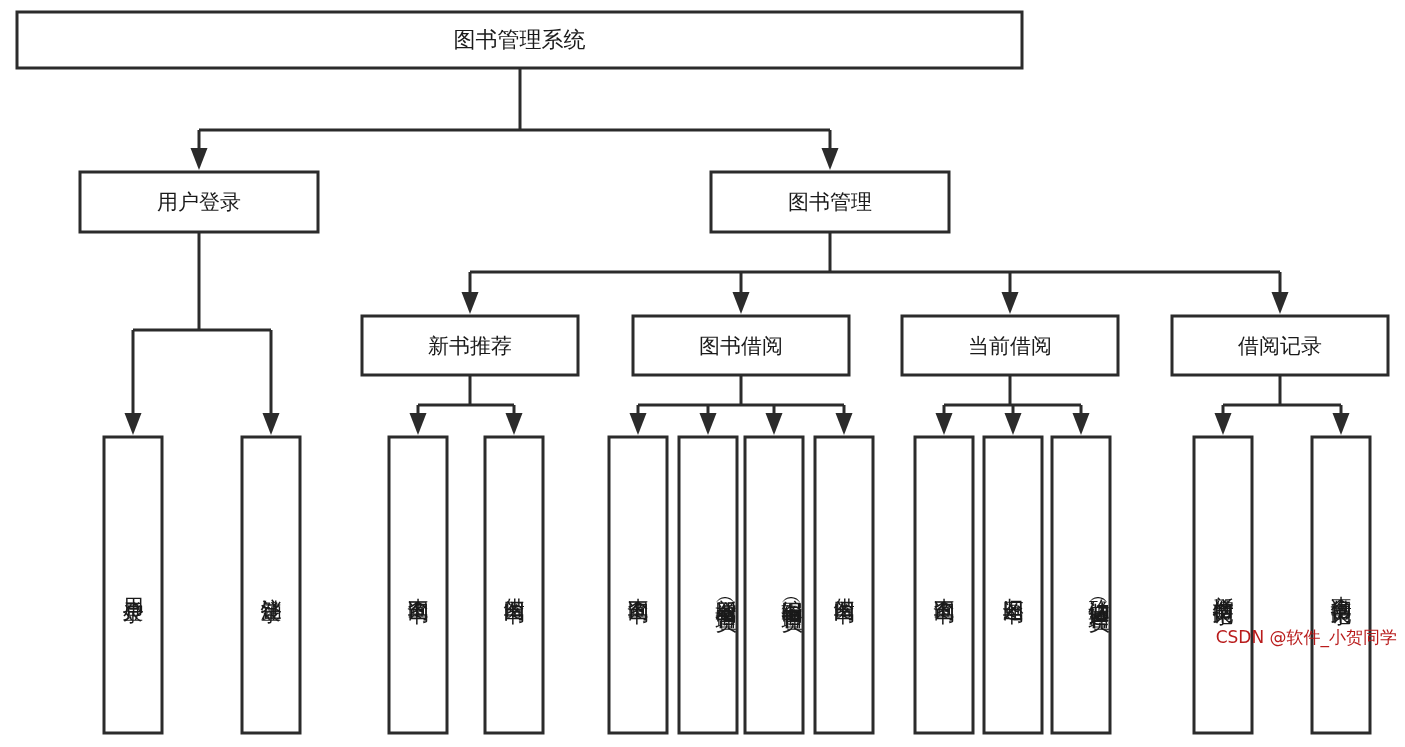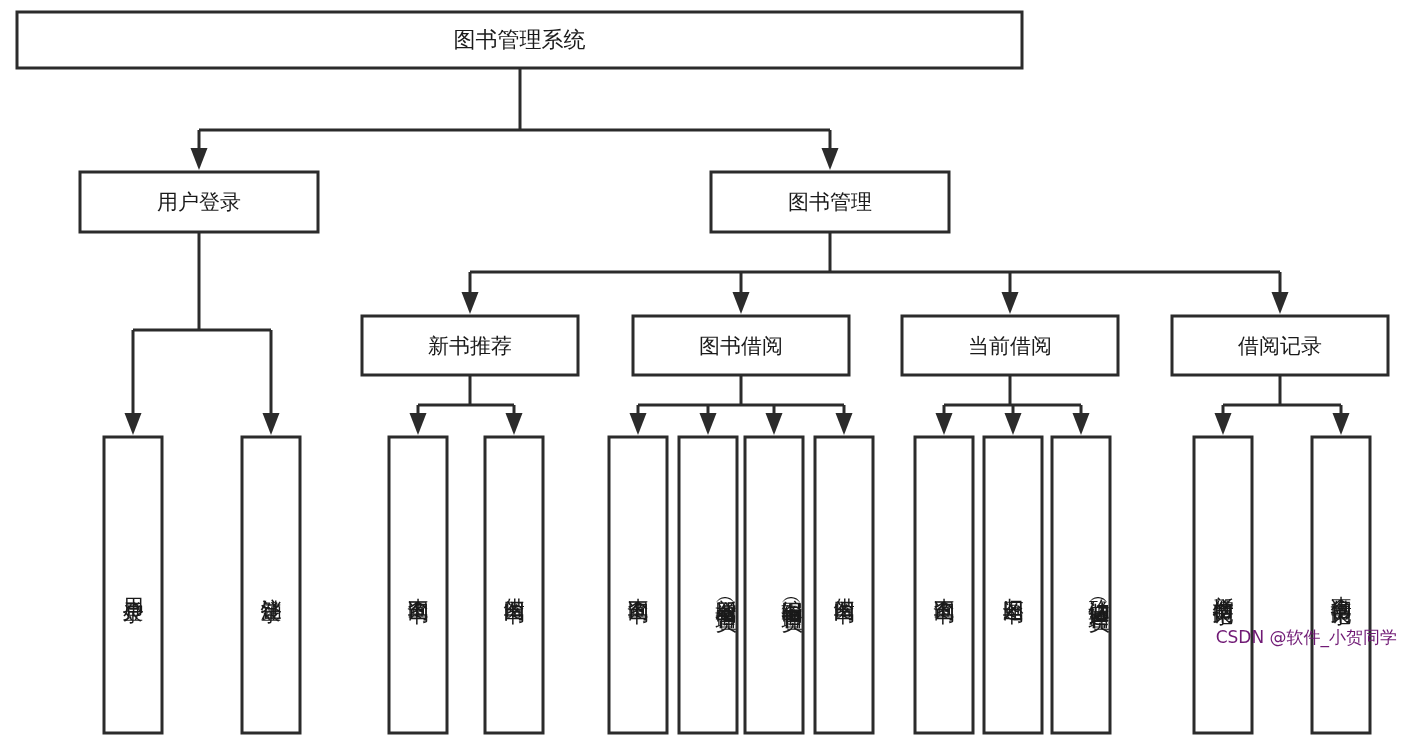--- a/index.html
+++ b/index.html
@@ -76,21 +76,21 @@
     display: flex;
     align-items: flex-start;
     justify-content: center;
   }
   .watermark {
     position: absolute;
     right: 8px;
     bottom: 4px;
     font-family: "DejaVu Sans", "Liberation Sans", sans-serif;
     font-size: 17px;
-    color: #701a75;
+    color: #b91c1c;
     white-space: nowrap;
     pointer-events: none;
   }
 </style>
 </head>
 <body>
 
 <div id="diagram-root">
 
   <svg id="flow-svg" viewBox="0 0 1405 747">

